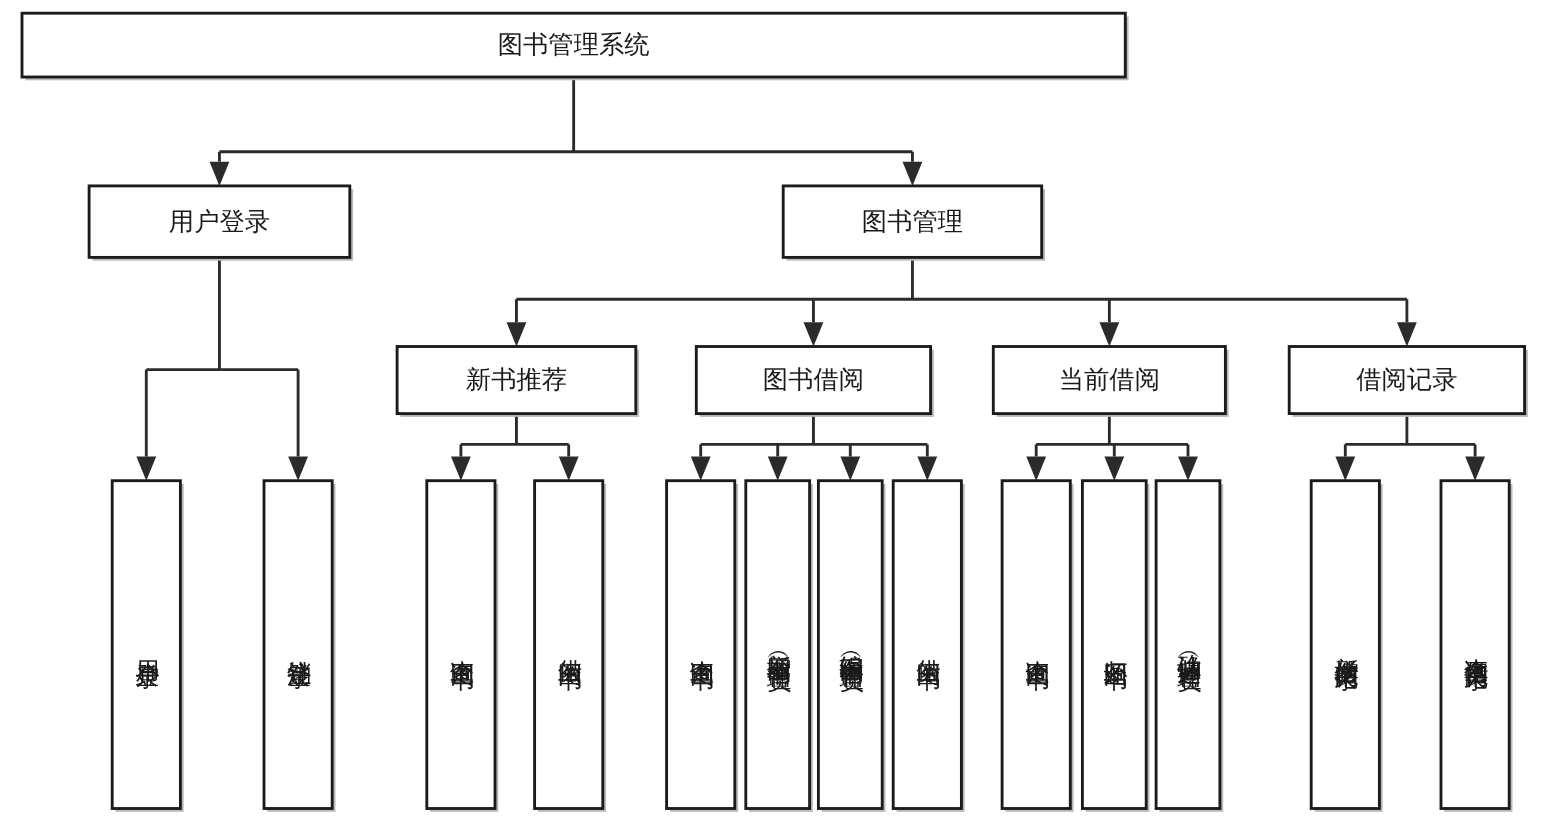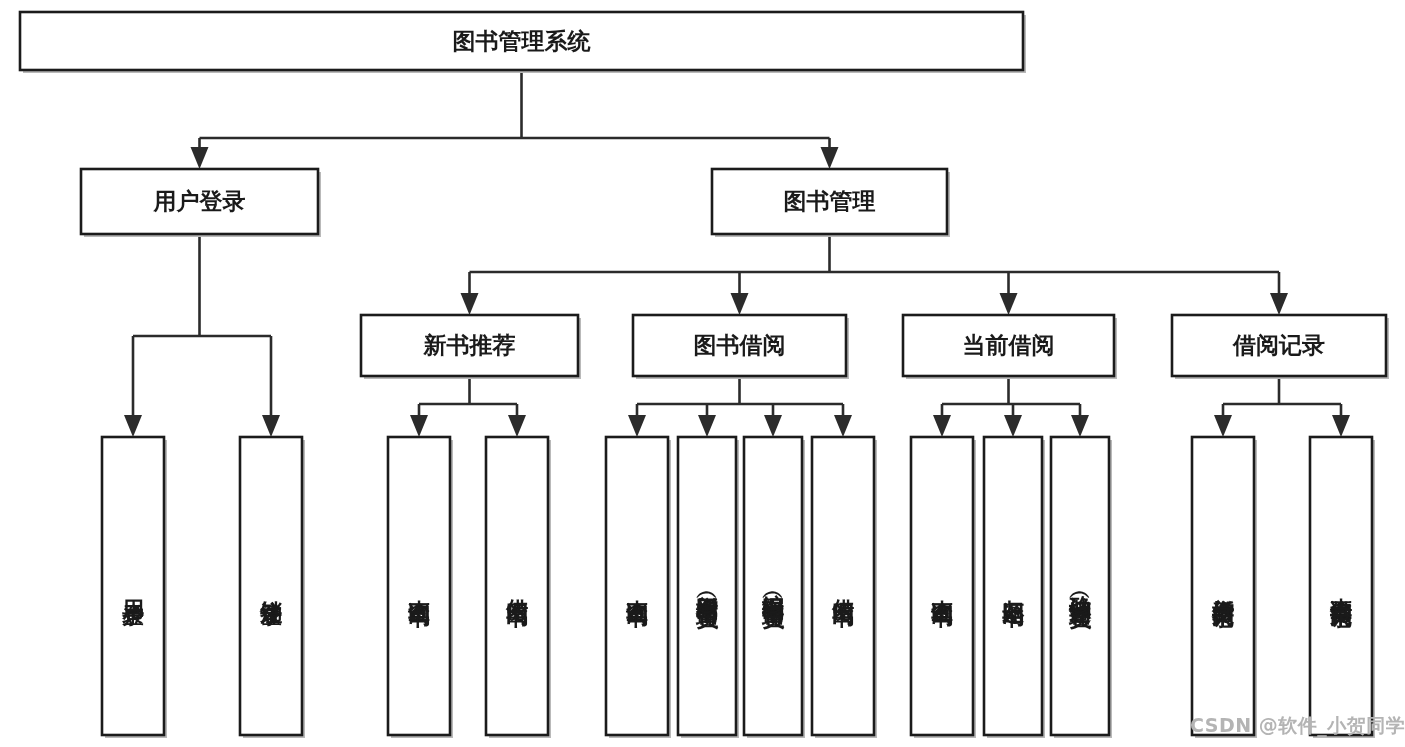--- a/index.html
+++ b/index.html
@@ -12,21 +12,20 @@
     font-family: "DejaVu Sans", "Liberation Sans", sans-serif;
     width: 1405px;
     height: 747px;
     overflow: hidden;
   }
   #diagram-root {
     position: relative;
     width: 1405px;
     height: 686px;
     background: #ffffff;
-    font-weight: bold;
   }
   svg#tree-svg {
     position: absolute;
     left: 0;
     top: 0;
     width: 1405px;
     height: 747px;
   }
   .node-box {
     fill: #ffffff;
@@ -203,15 +202,14 @@
       <div class="leaf-label" style="left: 678px; top: 437px; width: 58px; height: 298px;">新增图书（管理员）</div>
       <div class="leaf-label" style="left: 744px; top: 437px; width: 58px; height: 298px;">编辑图书（管理员）</div>
       <div class="leaf-label" style="left: 812px; top: 437px; width: 62px; height: 298px;">借阅图书</div>
       <div class="leaf-label" style="left: 911px; top: 437px; width: 62px; height: 298px;">查询图书</div>
       <div class="leaf-label" style="left: 984px; top: 437px; width: 58px; height: 298px;">归还图书</div>
       <div class="leaf-label" style="left: 1051px; top: 437px; width: 58px; height: 298px;">确认归还（管理员）</div>
       <div class="leaf-label" style="left: 1192px; top: 437px; width: 62px; height: 298px;">新增借阅记录</div>
       <div class="leaf-label" style="left: 1310px; top: 437px; width: 62px; height: 298px;">查询借阅记录</div>
     </div>
 
-  <div class="watermark">CSDN @软件_小贺同学</div>
 
 </div>
 
 </body></html>

